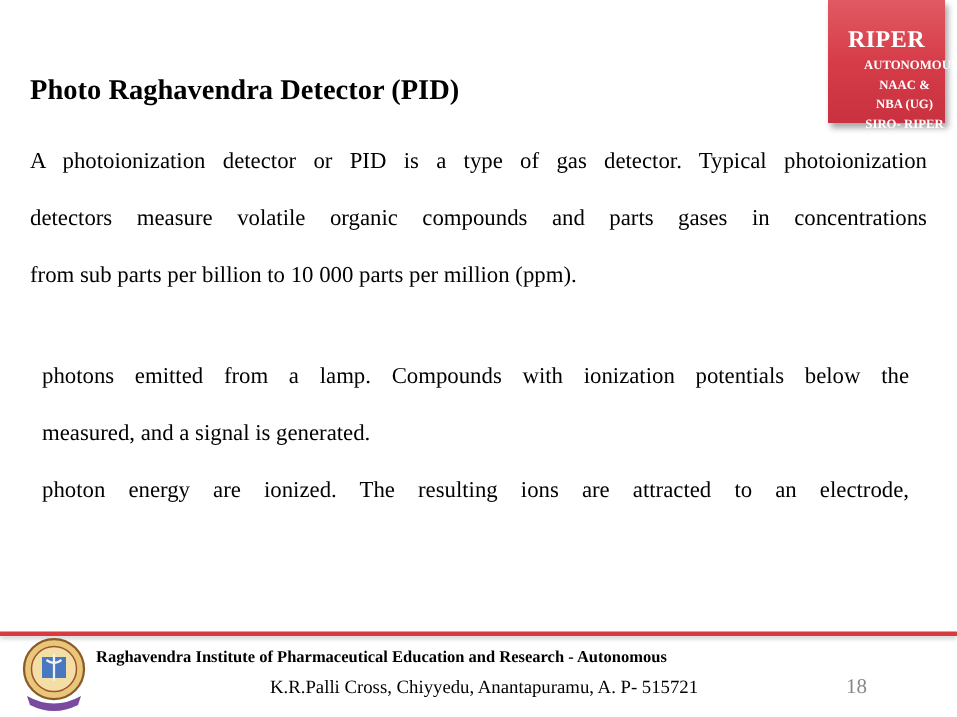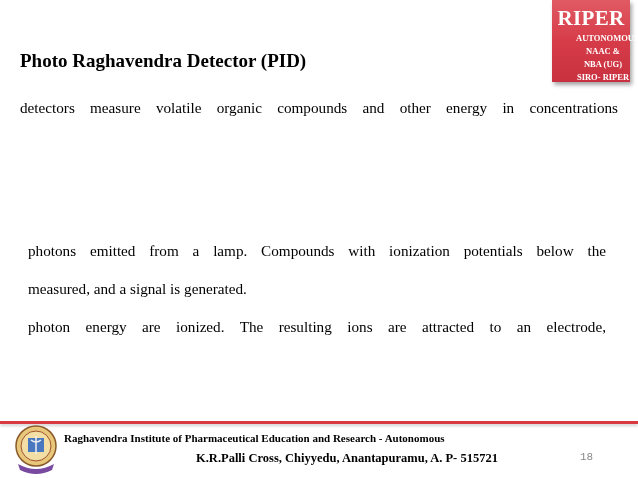--- a/index.html
+++ b/index.html
@@ -2,51 +2,53 @@
 <html><head>
 <meta charset="utf-8">
 <style>
   html, body { margin:0; padding:0; }
   body { width:638px; height:478px; background:#ffffff; position:relative; overflow:hidden;
          font-family:"Liberation Serif", "DejaVu Serif", serif; color:#000; }
   .badge { position:absolute; left:552px; top:0; width:78px; height:82px;
            background:linear-gradient(180deg,#e05a64 0%,#d63c48 50%,#c93140 100%);
            box-shadow:2px 3px 4px rgba(0,0,0,0.35);
            color:#fff; text-align:center; font-weight:bold; }
-  .badge .b1 { font-size:21px; margin-top:6px; letter-spacing:0.3px; }
+  .badge .b1 { font-size:16px; margin-top:18px; letter-spacing:0.3px; }
   .badge .b2 { font-size:8.5px; line-height:11px; margin-top:2px;padding-left:24px; }
   .title { position:absolute; left:20px; top:50px; font-size:19px; font-weight:bold; }
   .para { position:absolute; left:20px; width:598px; font-size:15.2px; text-align:justify; }
   .para .line { display:block; height:38px; line-height:22px; text-align:justify; text-align-last:justify; }
   .para .line.last { text-align-last:left; }
   .p1 { top:97px; }
   .p2 { top:240px; left:28px; width:578px; }
   .redline { position:absolute; left:0; top:421px; width:638px; height:3px; background:#d83a3f;
              box-shadow:0 2px 3px rgba(0,0,0,0.18); }
   .logo { position:absolute; left:14px; top:424px; width:44px; height:50px; }
   .footer1 { position:absolute; left:64px; top:432px; font-size:11px; font-weight:bold; white-space:nowrap; }
-  .footer2 { position:absolute; left:196px; top:451px; font-size:12.5px; font-weight:bold; white-space:nowrap; }
-  .pagenum { position:absolute; left:580px; top:451px; font-size:11px; color:#888;
-             font-family:Liberation Mono, monospace; }
+  .footer2 { position:absolute; left:180px; top:451px; font-size:12.5px; font-weight:normal; white-space:nowrap; }
+  .pagenum { position:absolute; left:564px; top:451px; font-size:14px; color:#888;
+             font-family:Liberation Serif, serif; }
 </style>
 </head>
 <body>
 
 <div class="badge">
   <div class="b1">RIPER</div>
   <div class="b2">AUTONOMOUS</div>
   <div class="b2">NAAC &amp;</div>
   <div class="b2">NBA (UG)</div>
   <div class="b2">SIRO- RIPER</div>
 </div>
 
 <div class="title">Photo Raghavendra Detector (PID)</div>
 
 <div class="para p1">
-  <span class="line">detectors measure volatile organic compounds and other energy in concentrations</span>
+  <span class="line">A photoionization detector or PID is a type of gas detector. Typical photoionization</span>
+  <span class="line">detectors measure volatile organic compounds and parts gases in concentrations</span>
+  <span class="line last">from sub parts per billion to 10 000 parts per million (ppm).</span>
 </div>
 
 <div class="para p2">
   <span class="line">photons emitted from a lamp. Compounds with ionization potentials below the</span>
   <span class="line last">measured, and a signal is generated.</span>
   <span class="line">photon energy are ionized. The resulting ions are attracted to an electrode,</span>
 </div>
 
 <div class="redline"></div>
 

